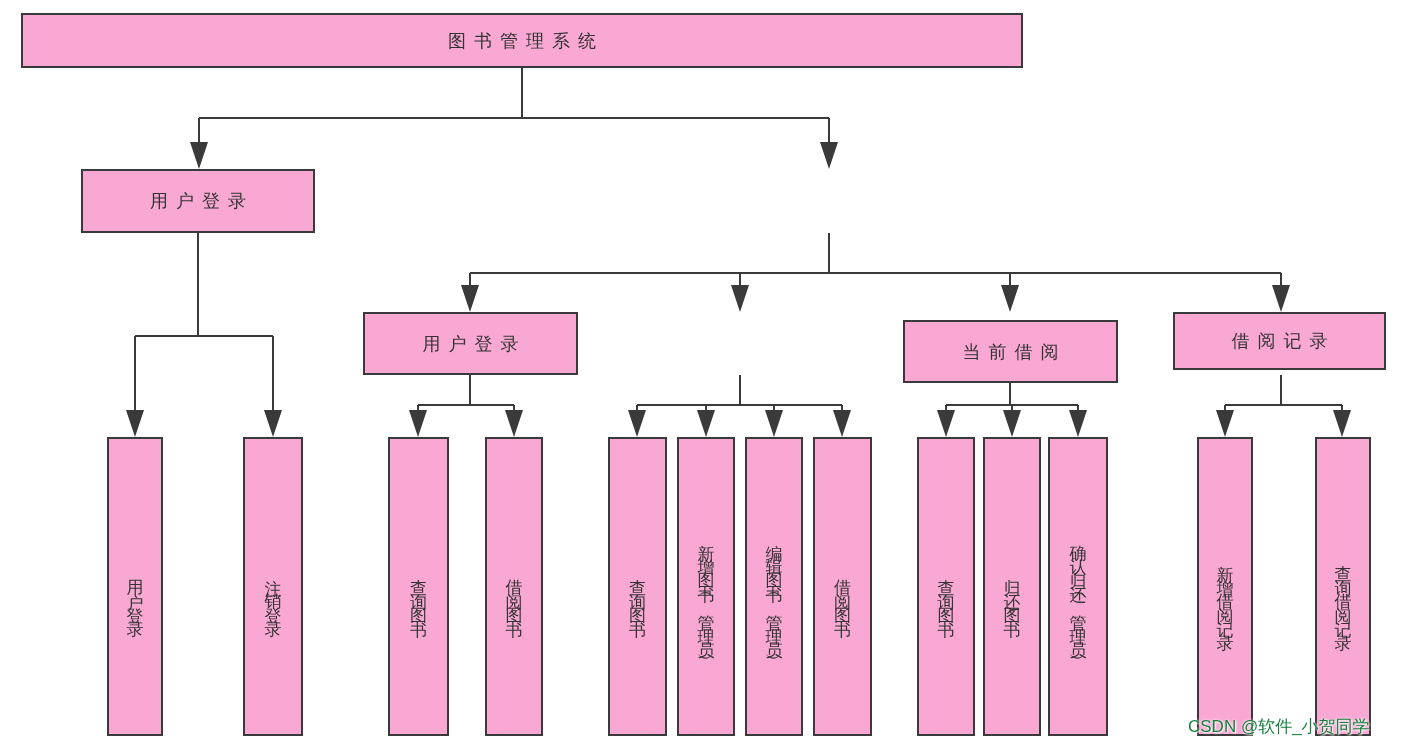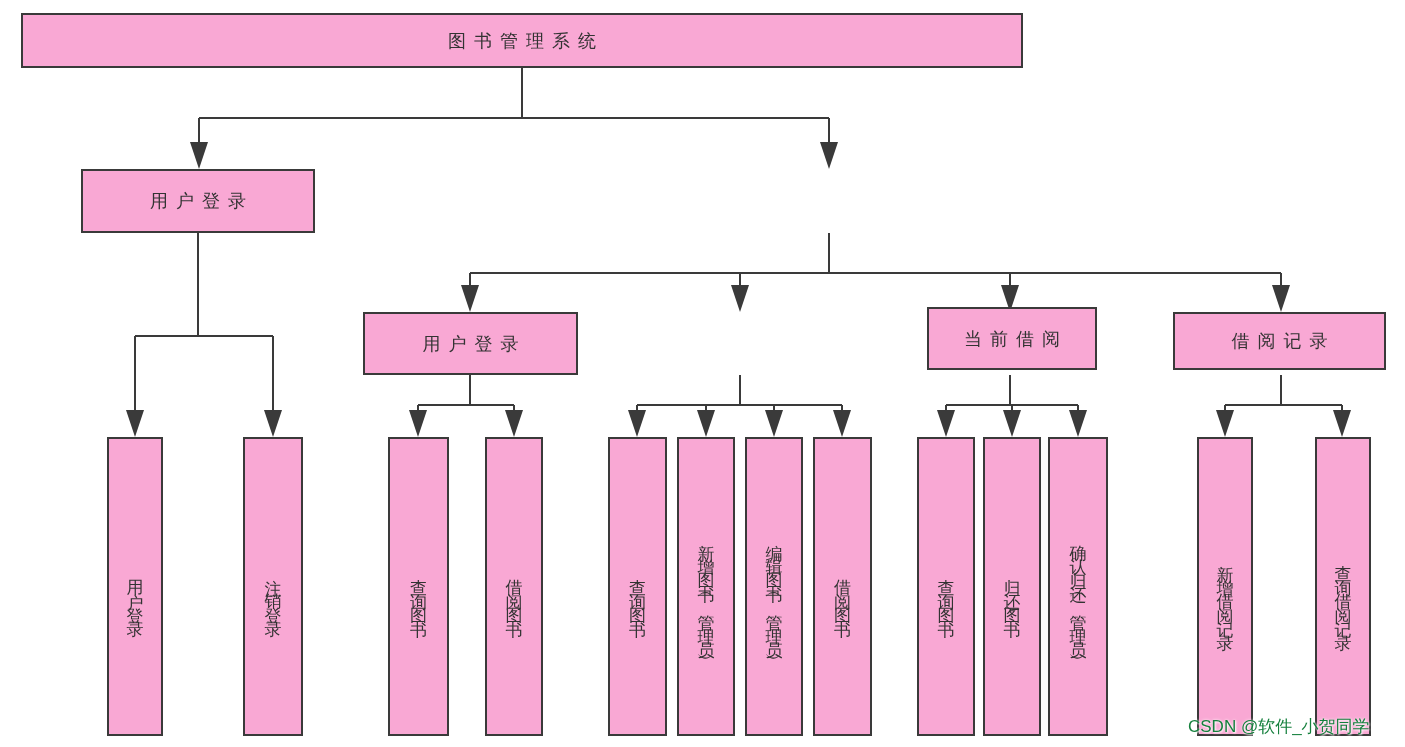--- a/index.html
+++ b/index.html
@@ -86,21 +86,21 @@
     <span class="hlabel">图书管理系统</span>
   </div>
 
   <div class="box" style="left:81px;top:169px;width:234px;height:64px;">
     <span class="hlabel">用户登录</span>
   </div>
 
   <div class="box" style="left:363px;top:312px;width:215px;height:63px;">
     <span class="hlabel">用户登录</span>
   </div>
-  <div class="box" style="left:903px;top:307px;width:170px;height:63px;margin-left:24px;">
+  <div class="box" style="left:903px;top:320px;width:215px;height:63px;">
     <span class="hlabel">当前借阅</span>
   </div>
   <div class="box" style="left:1173px;top:312px;width:213px;height:58px;">
     <span class="hlabel">借阅记录</span>
   </div>
 
   <div class="box" style="left:107px;top:437px;width:56px;height:299px;">
     <span class="leaf-label">用户登录</span>
   </div>
   <div class="box" style="left:243px;top:437px;width:60px;height:299px;">

